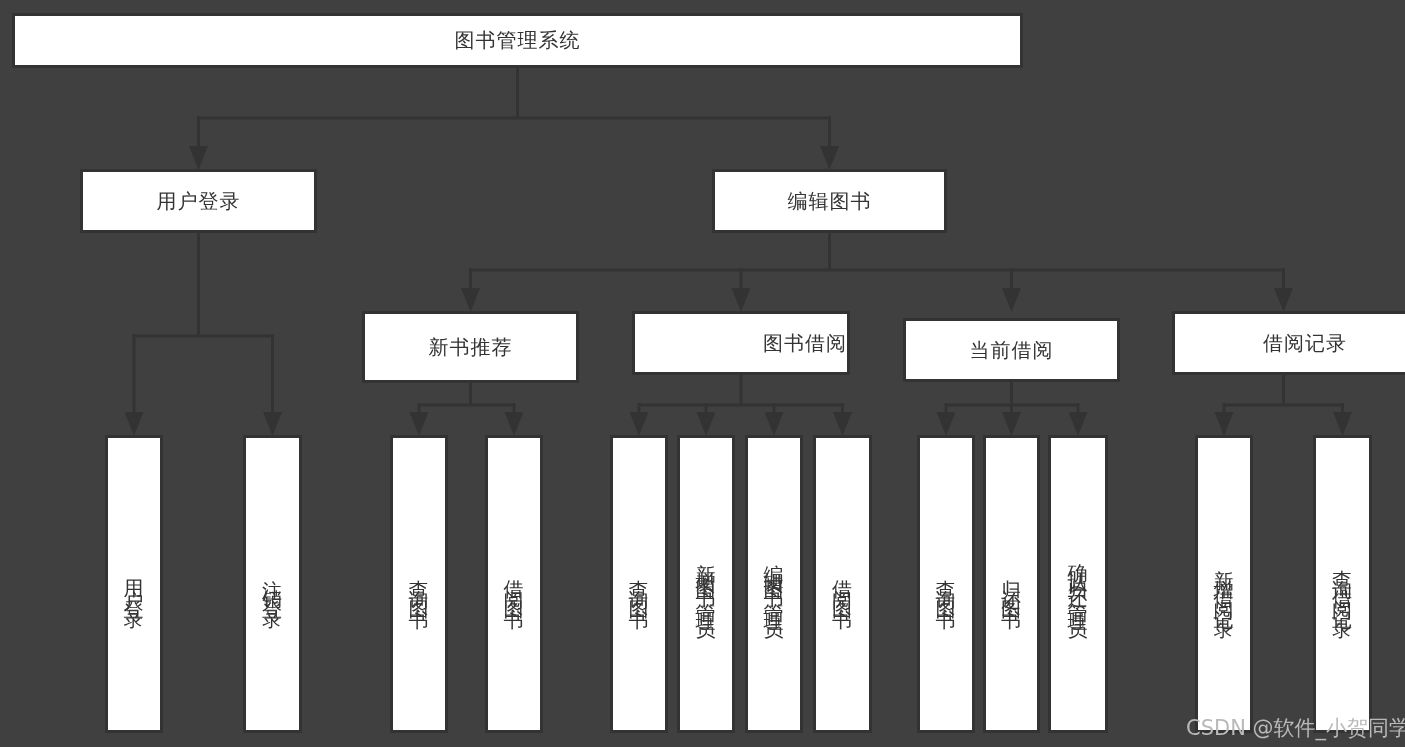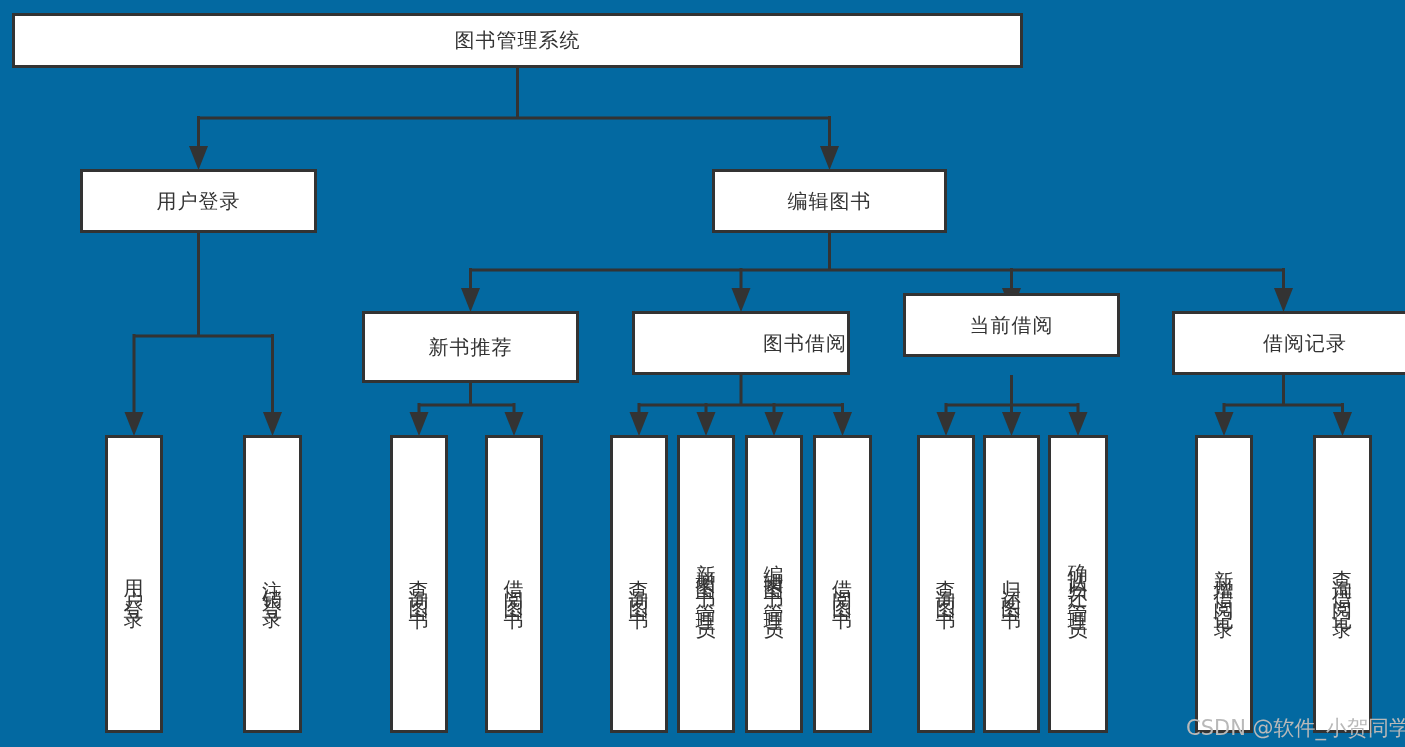--- a/index.html
+++ b/index.html
@@ -1,20 +1,20 @@
 <!DOCTYPE html>
 <html><head>
 <meta charset="utf-8">
 <style>
   html, body { margin: 0; padding: 0; background: #fff; }
   #canvas {
     position: relative;
     width: 1405px;
     height: 747px;
-    background: #0369a1;
+    background: #404040;
     font-family: "DejaVu Sans", sans-serif;
     overflow: hidden;
   }
   #wires { position: absolute; left: 0; top: 0; width: 1405px; height: 747px; }
   .node {
     position: absolute;
     box-sizing: border-box;
     border: 3px solid #333333;
     background: #ffffff;
     display: flex;
@@ -104,21 +104,21 @@
   <div class="node hbox" style="left:712px; top:169px; width:235px; height:64px;">
     <span class="lbl">编辑图书</span>
   </div>
 
   <div class="node hbox" style="left:362px; top:311px; width:217px; height:72px;">
     <span class="lbl">新书推荐</span>
   </div>
   <div class="node hbox" style="left:632px; top:311px; width:218px; height:64px;justify-content:flex-end;">
     <span class="lbl">图书借阅</span>
   </div>
-  <div class="node hbox" style="left:903px; top:293px; width:217px; height:64px;">
+  <div class="node hbox" style="left:903px; top:318px; width:217px; height:64px;">
     <span class="lbl">当前借阅</span>
   </div>
   <div class="node hbox" style="left:1172px; top:311px; width:266px; height:64px;">
     <span class="lbl">借阅记录</span>
   </div>
 
   <div class="node vbox" style="left:105px; top:435px; width:58px; height:298px;">
     <span class="lbl">用户登录</span>
   </div>
   <div class="node vbox" style="left:243px; top:435px; width:59px; height:298px;">

